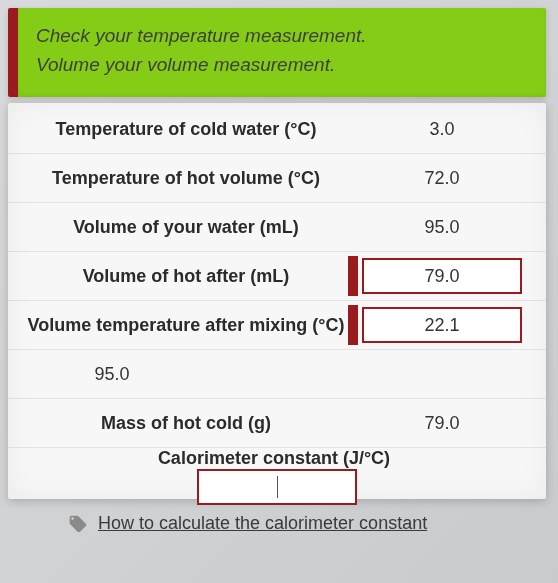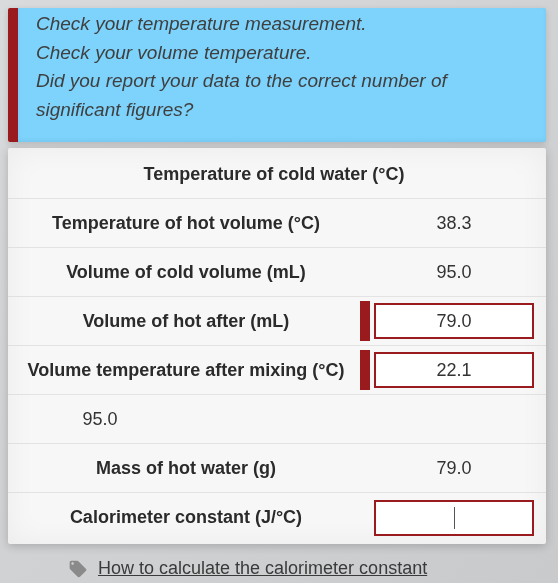--- a/index.html
+++ b/index.html
@@ -8,23 +8,23 @@
     height: 583px;
     background: linear-gradient(135deg, #d8dadc 0%, #c8cacc 100%);
     font-family: Arial, Helvetica, sans-serif;
     overflow: hidden;
     position: relative;
   }
   .page {
     padding: 8px 12px 8px 8px;
   }
   .hint-box {
-    background: #7dd3fc;
+    background: #84cc16;
     border-left: 10px solid #9a1b1e;
-    padding: 2px 18px 18px 18px;
+    padding: 14px 18px 18px 18px;
     box-shadow: 0 2px 6px rgba(0,0,0,0.15), inset 0 -2px 4px rgba(0,0,0,0.05);
     margin-bottom: 6px;
     border-radius: 2px;
   }
   .hint-box p {
     font-style: italic;
     color: #3f3f3f;
     font-size: 19px;
     line-height: 1.5;
   }
@@ -32,23 +32,23 @@
     background: #f7f7f7;
     box-shadow: 0 2px 10px rgba(0,0,0,0.2), inset 0 0 30px rgba(0,0,0,0.05);
     border-radius: 2px;
     padding: 2px 0;
   }
   .row {
     display: flex;
     align-items: center;
     height: 49px;
     border-bottom: 1px solid rgba(0,0,0,0.08);
-    padding: 0 4px;
+    padding: 0 16px;
   }
-  .row:last-child { border-bottom: none; }
+  .row:last-child { border-bottom: none; flex-direction: column; }
   .label-cell {
     flex: 1;
     text-align: center;
     font-weight: bold;
     color: #2b2b2b;
     font-size: 18px;
     padding-right: 6px;
   }
   .value-cell {
     width: 176px;
@@ -105,37 +105,37 @@
     flex-shrink: 0;
   }
 </style>
 </head>
 <body>
 
 <div class="page">
 
   <div class="hint-box">
     <p>Check your temperature measurement.</p>
-    <p>Check your volume temperature.</p>
-    <p>Did you report your data to the correct number of significant figures?</p>
+    <p>Volume your volume measurement.</p>
   </div>
 
   <div class="data-table">
 
     <div class="row">
       <div class="label-cell">Temperature of cold water (°C)</div>
+      <div class="value-cell">3.0</div>
     </div>
 
     <div class="row">
       <div class="label-cell">Temperature of hot volume (°C)</div>
-      <div class="value-cell">38.3</div>
+      <div class="value-cell">72.0</div>
     </div>
 
     <div class="row">
-      <div class="label-cell">Volume of cold volume (mL)</div>
+      <div class="label-cell">Volume of your water (mL)</div>
       <div class="value-cell">95.0</div>
     </div>
 
     <div class="row">
       <div class="label-cell">Volume of hot after (mL)</div>
       <div class="value-cell">
         <div class="flag"></div>
         <div class="input-box">
             <span>79.0</span>
           </div>
@@ -150,21 +150,21 @@
             <span>22.1</span>
           </div>
       </div>
     </div>
 
     <div class="row">
       <div class="value-cell">95.0</div>
     </div>
 
     <div class="row">
-      <div class="label-cell">Mass of hot water (g)</div>
+      <div class="label-cell">Mass of hot cold (g)</div>
       <div class="value-cell">79.0</div>
     </div>
 
     <div class="row">
       <div class="label-cell">Calorimeter constant (J/°C)</div>
       <div class="value-cell">
         <div class="input-box empty">
           <div class="caret"></div>
         </div>
       </div>

